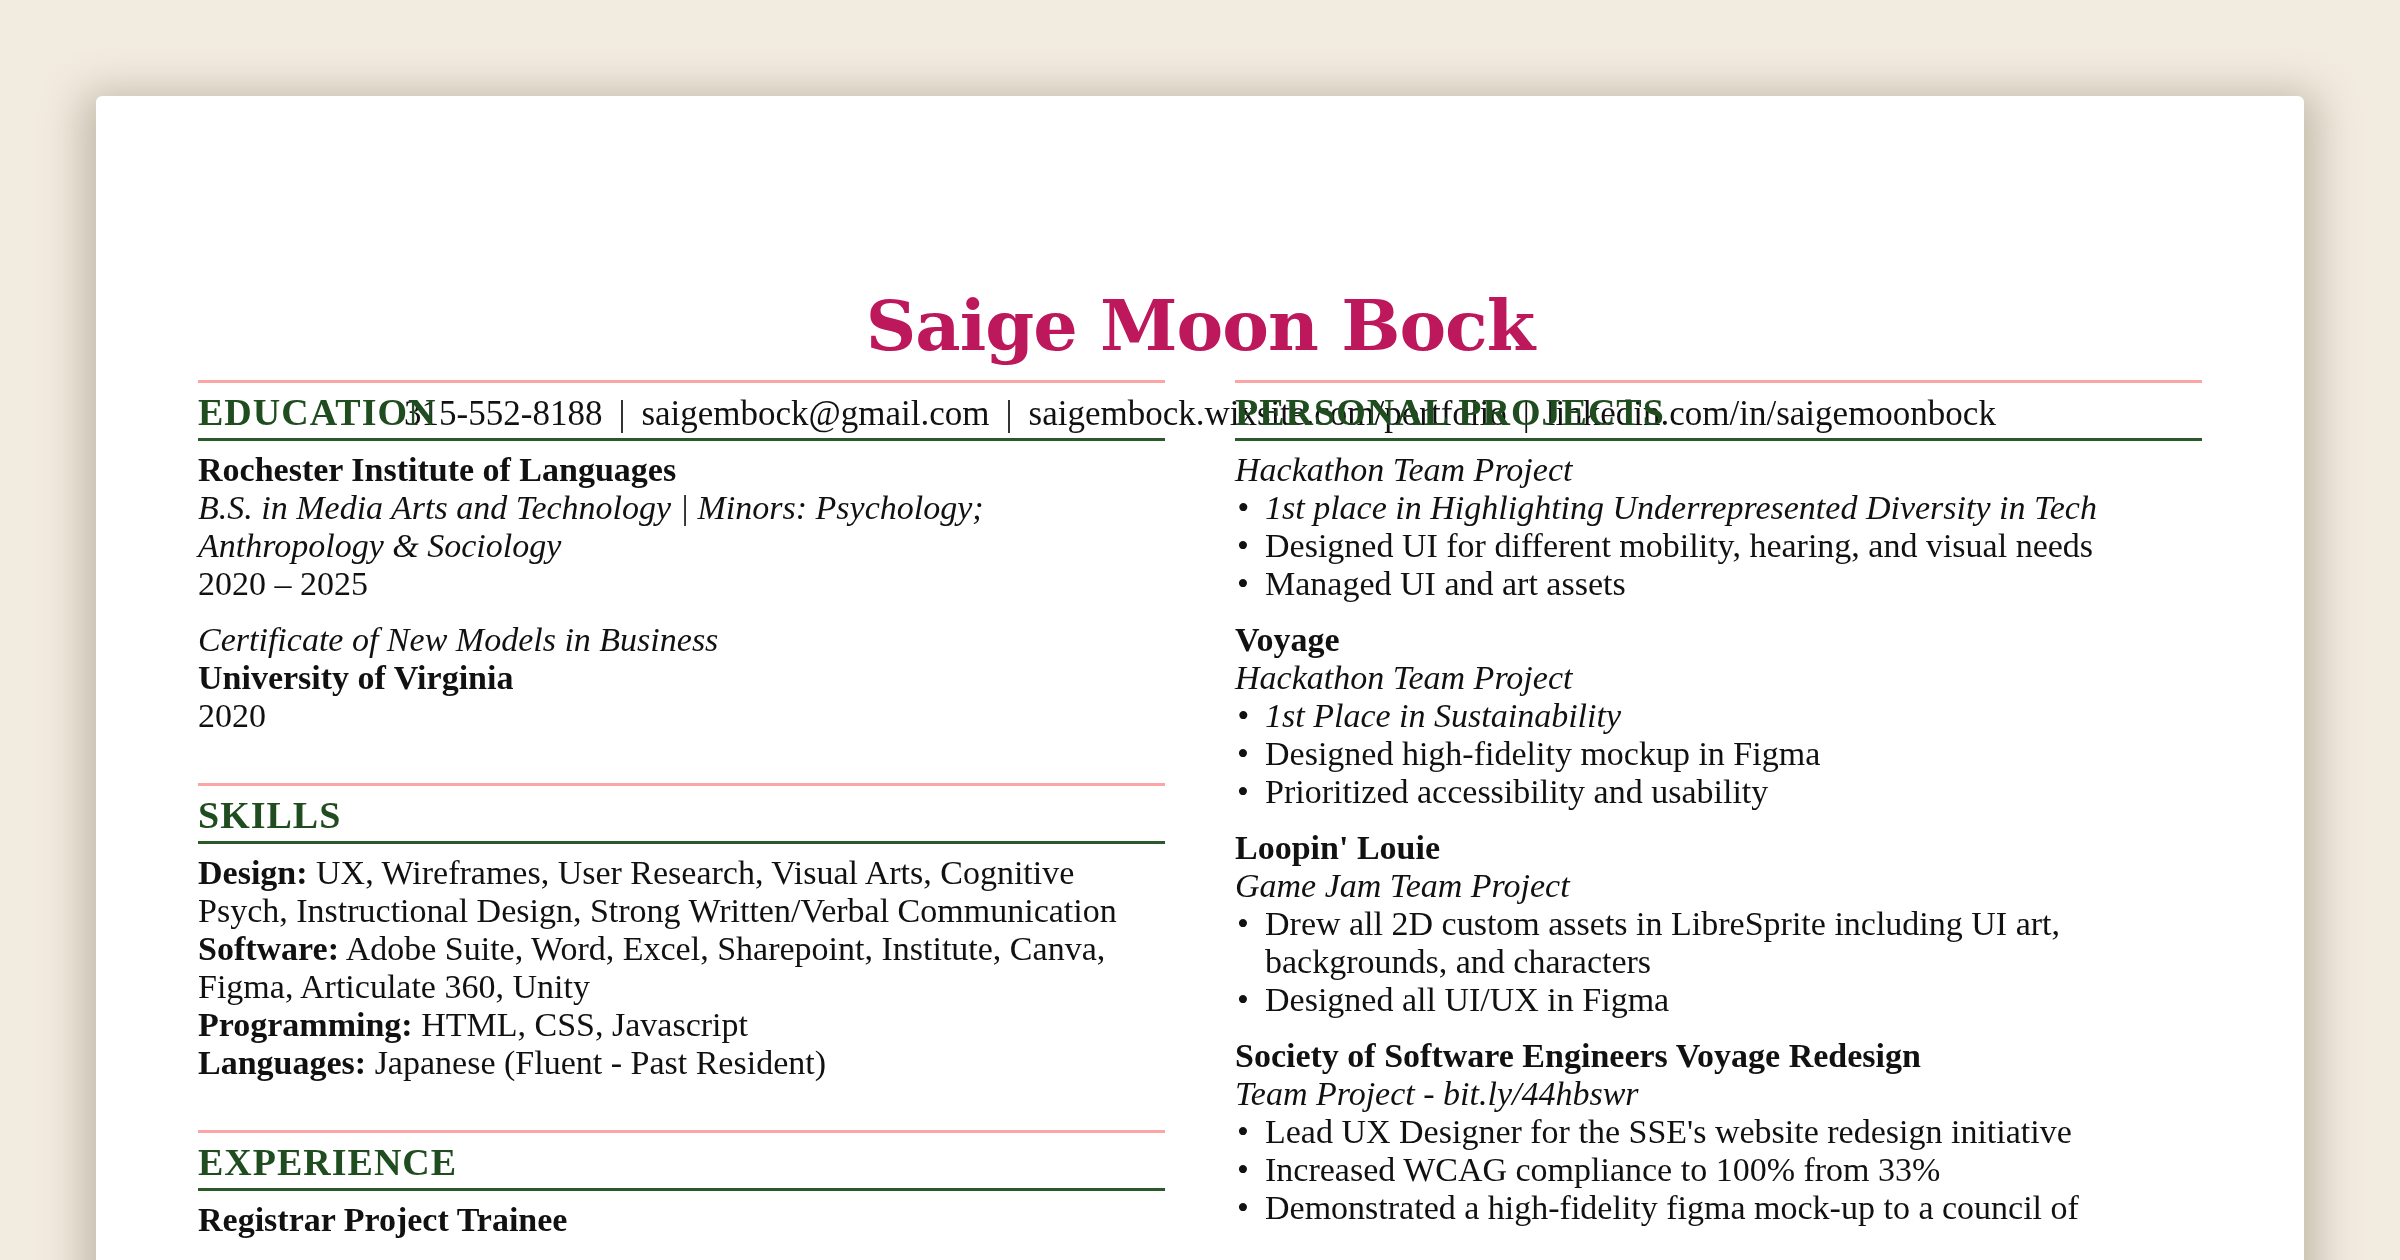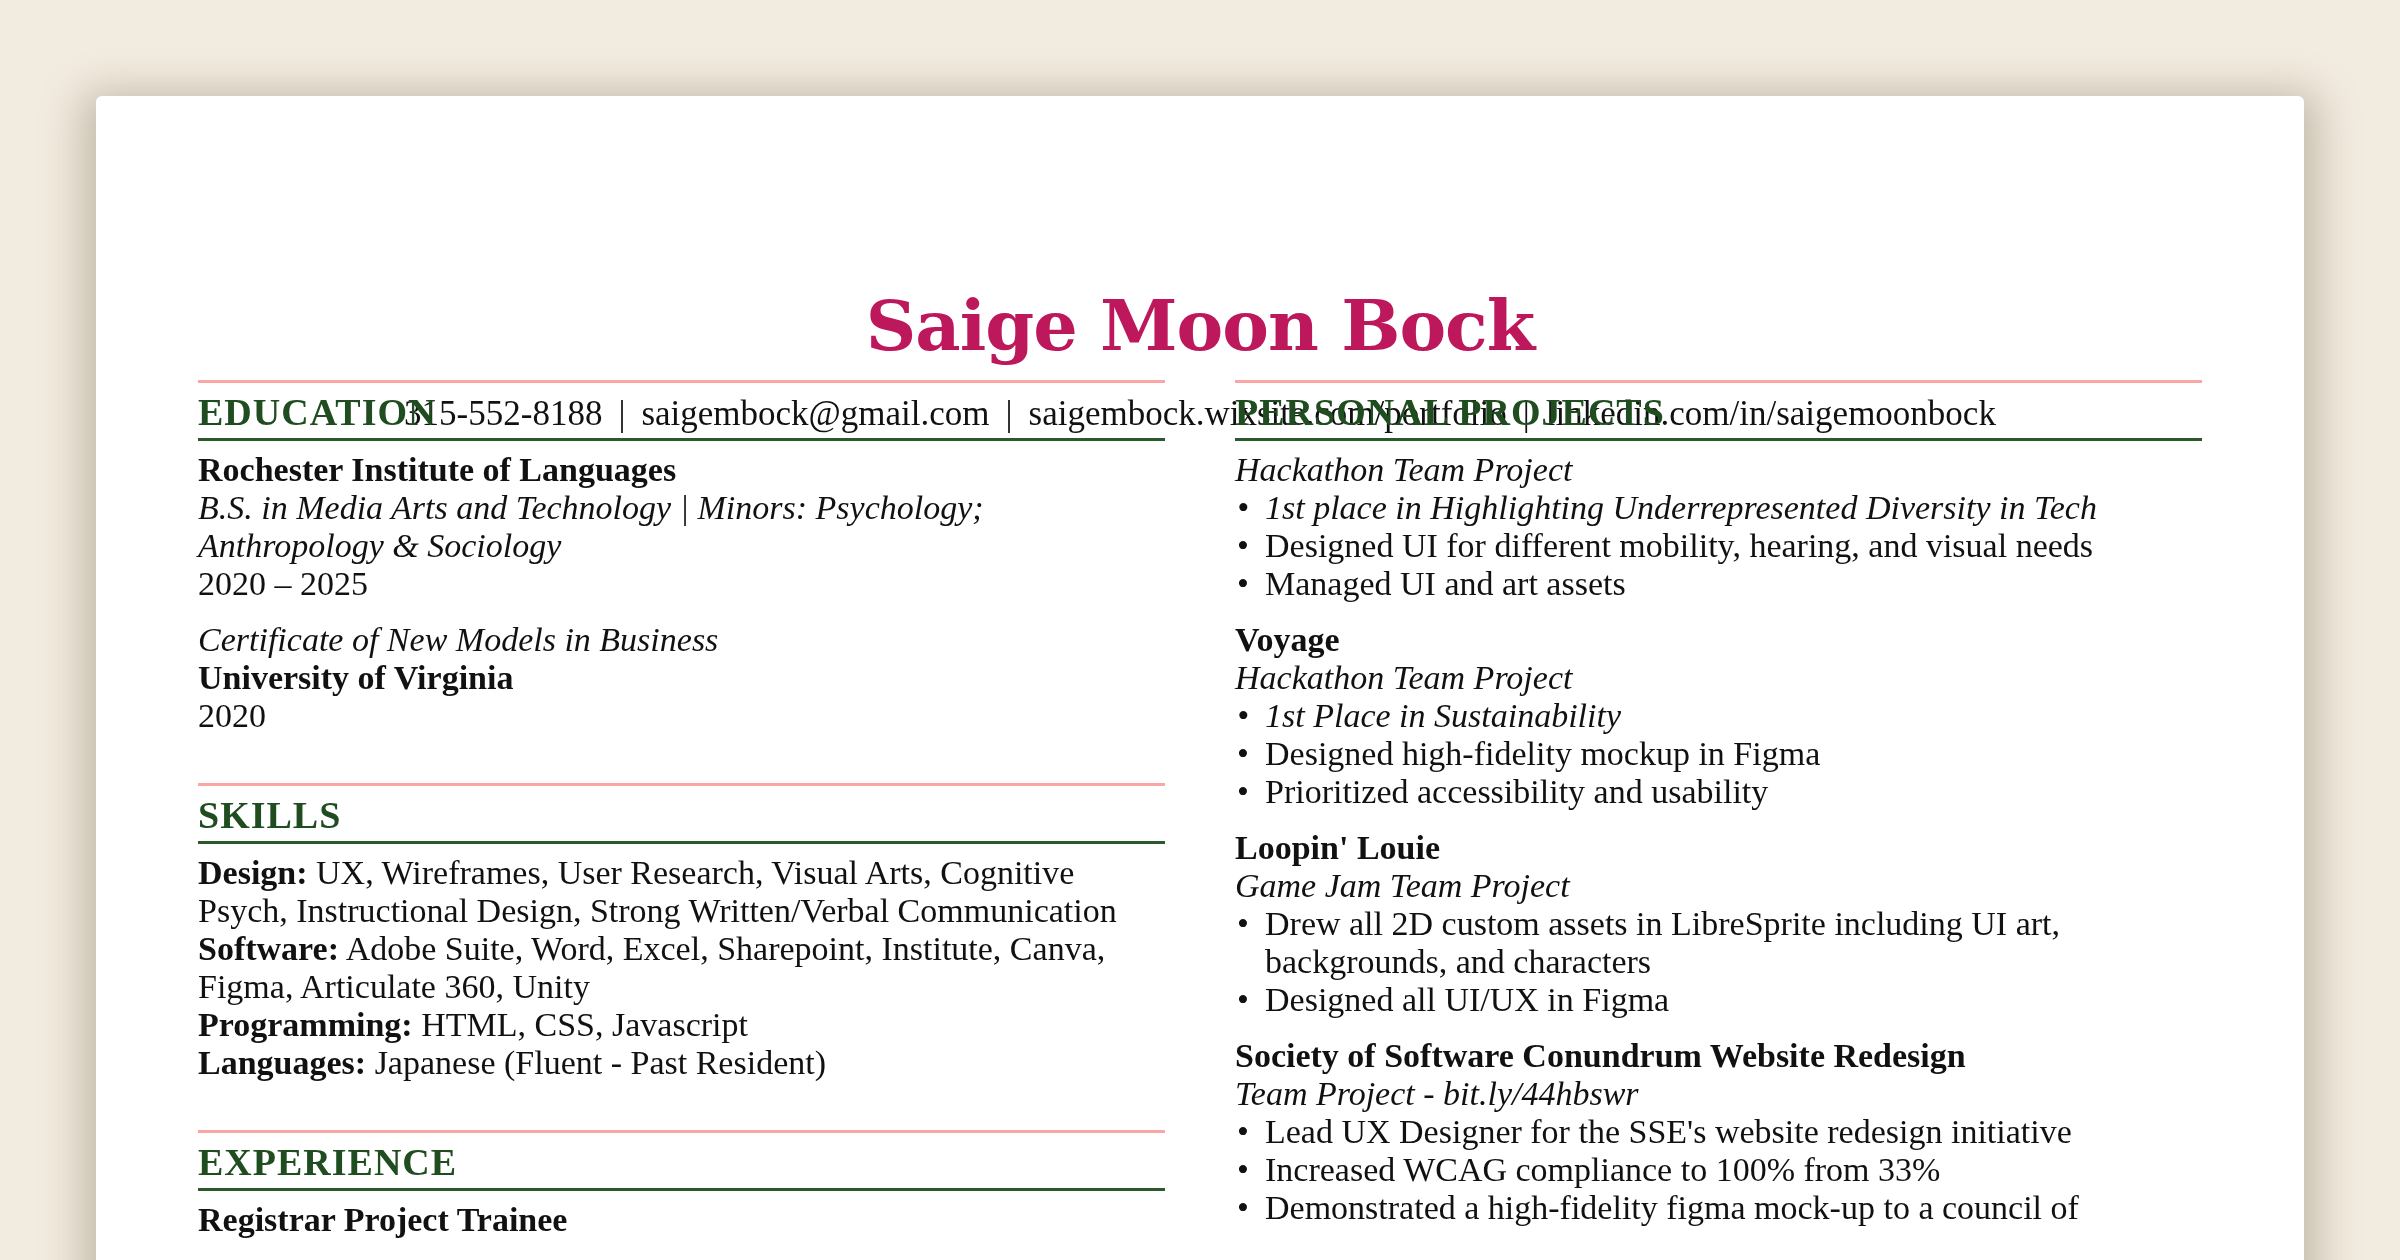--- a/index.html
+++ b/index.html
@@ -123,21 +123,21 @@
     <div class="entry">
       <div class="line bold">Loopin' Louie</div>
       <div class="line ital">Game Jam Team Project</div>
       <ul class="bullets">
         <li class="line">Drew all 2D custom assets in LibreSprite including UI art, backgrounds, and characters</li>
         <li class="line">Designed all UI/UX in Figma</li>
       </ul>
     </div>
 
     <div class="entry">
-      <div class="line bold">Society of Software Conundrum Website Redesign</div>
+      <div class="line bold">Society of Software Engineers Voyage Redesign</div>
       <div class="line ital">Team Project  - bit.ly/44hbswr</div>
       <ul class="bullets">
         <li class="line">Lead UX Designer for the SSE's website redesign initiative</li>
         <li class="line">Increased WCAG compliance to 100% from 33%</li>
         <li class="line">Demonstrated a high-fidelity figma mock-up to a council of</li>
       </ul>
     </div>
   </div>
 
 </div>

